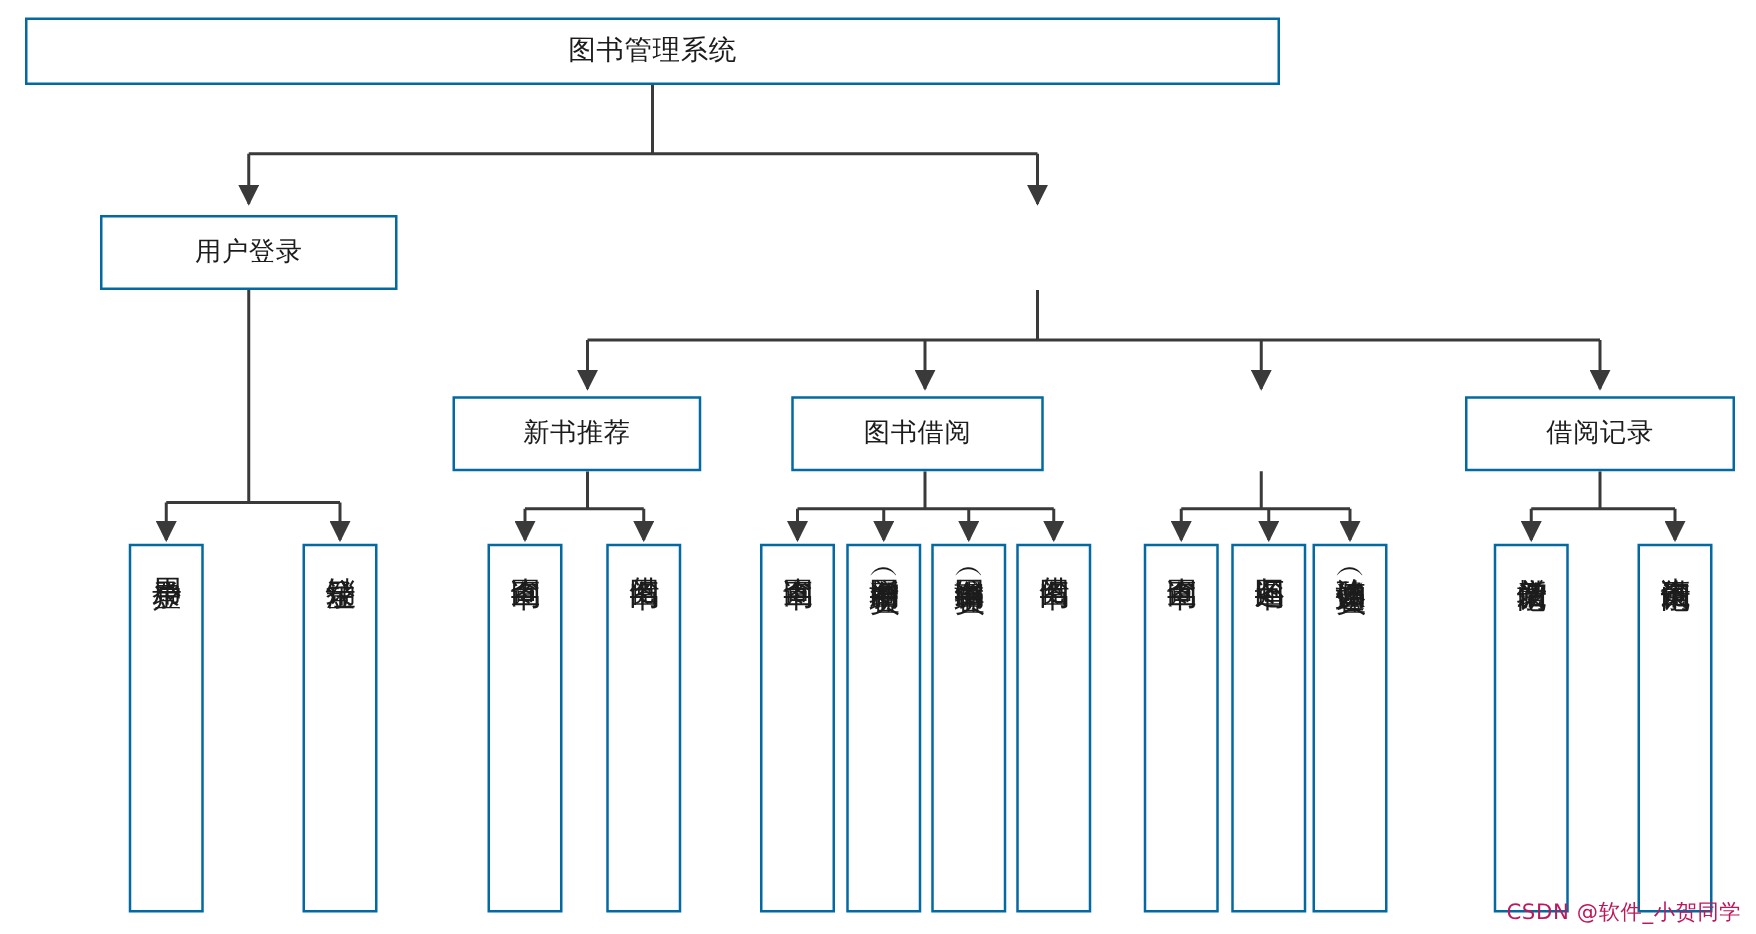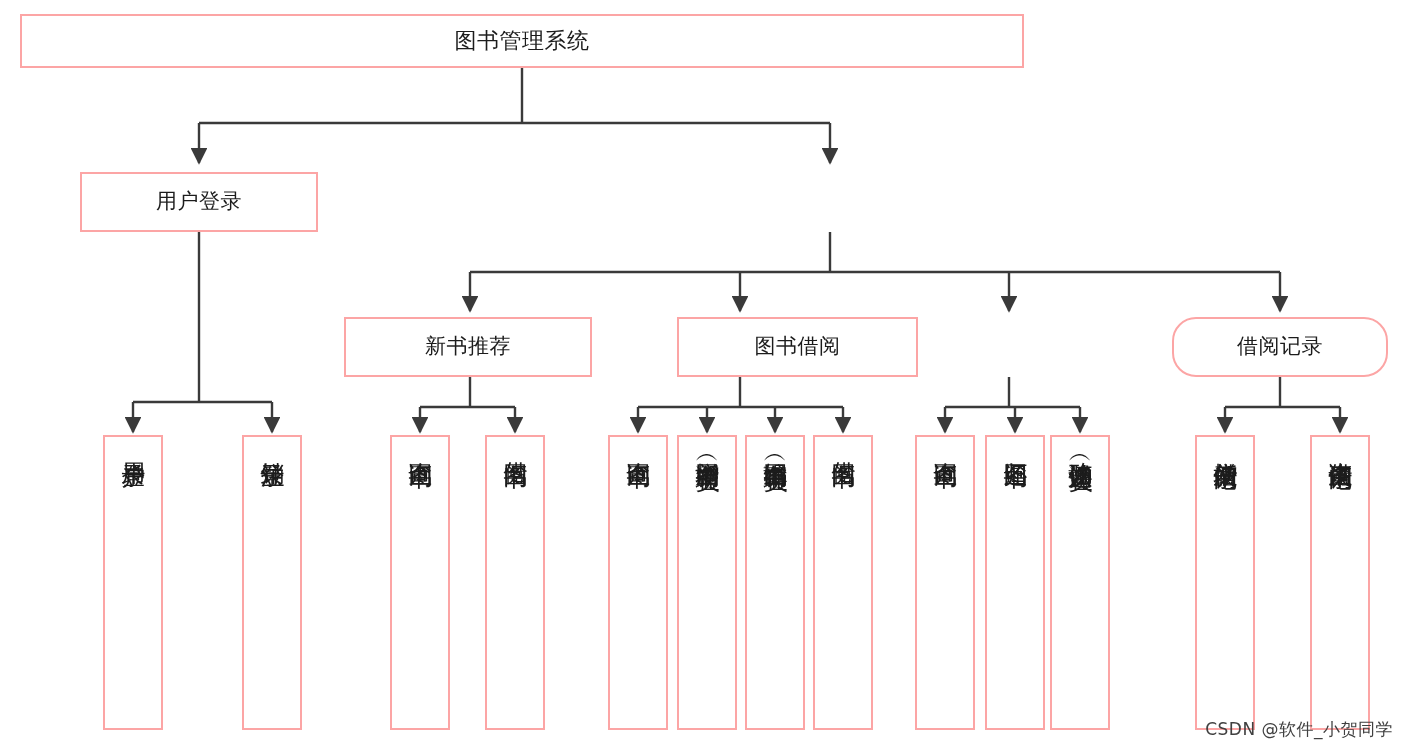--- a/index.html
+++ b/index.html
@@ -22,21 +22,21 @@
     left: 0;
     top: 0;
     width: 1405px;
     height: 747px;
     pointer-events: none;
   }
   .node {
     position: absolute;
     box-sizing: border-box;
     background: #ffffff;
-    border: 2px solid #fca5a5;
+    border: 2px solid #0369a1;
     display: flex;
     align-items: center;
     justify-content: center;
     color: #1c1c1c;
   }
   .node .label {
     display: block;
     text-align: center;
     white-space: nowrap;
   }
@@ -57,21 +57,21 @@
     letter-spacing: 1px;
   }
   .node.root .label {
     font-size: 22px;
   }
   #watermark {
     position: absolute;
     right: 12px;
     bottom: 6px;
     font-size: 17px;
-    color: #404040;
+    color: #be185d;
     letter-spacing: 0.5px;
     white-space: nowrap;
   }
 </style>
 </head>
 <body>
 
 <div id="canvas">
 
   <svg id="edges" viewBox="0 0 1405 747" xmlns="http://www.w3.org/2000/svg">
@@ -126,30 +126,30 @@
 
   <div class="node horizontal root" style="left:20px; top:14px; width:1004px; height:54px;">
     <span class="label">图书管理系统</span>
   </div>
 
   <div class="node horizontal" style="left:80px; top:172px; width:238px; height:60px;">
     <span class="label">用户登录</span>
   </div>
 
 
-  <div class="node horizontal" style="left:344px; top:317px; width:248px; height:60px;">
+  <div class="node horizontal" style="left:362px; top:317px; width:199px; height:60px;">
     <span class="label">新书推荐</span>
   </div>
 
-  <div class="node horizontal" style="left:633px; top:317px; width:241px; height:60px;margin-left:44px;">
+  <div class="node horizontal" style="left:633px; top:317px; width:202px; height:60px;">
     <span class="label">图书借阅</span>
   </div>
 
 
-  <div class="node horizontal" style="left:1172px; top:317px; width:216px; height:60px;border-radius:24px;">
+  <div class="node horizontal" style="left:1172px; top:317px; width:216px; height:60px;">
     <span class="label">借阅记录</span>
   </div>
 
   <div class="node vertical" style="left:103px; top:435px; width:60px; height:295px;">
     <span class="label">用户登录</span>
   </div>
 
   <div class="node vertical" style="left:242px; top:435px; width:60px; height:295px;">
     <span class="label">注销登录</span>
   </div>

